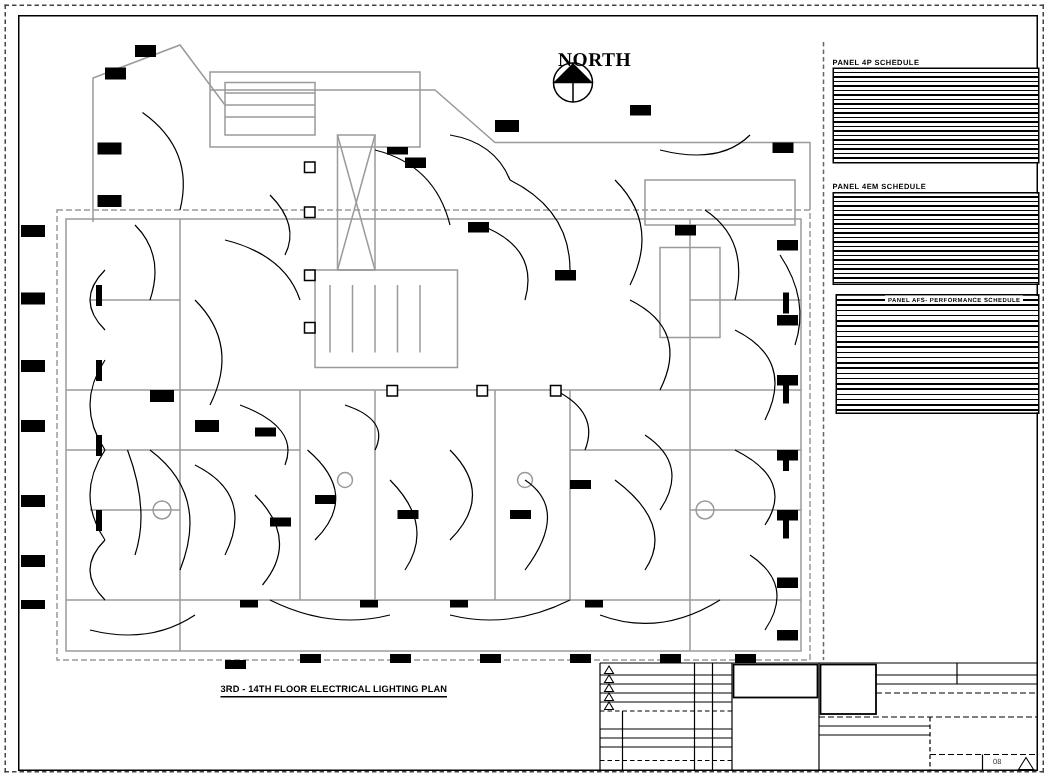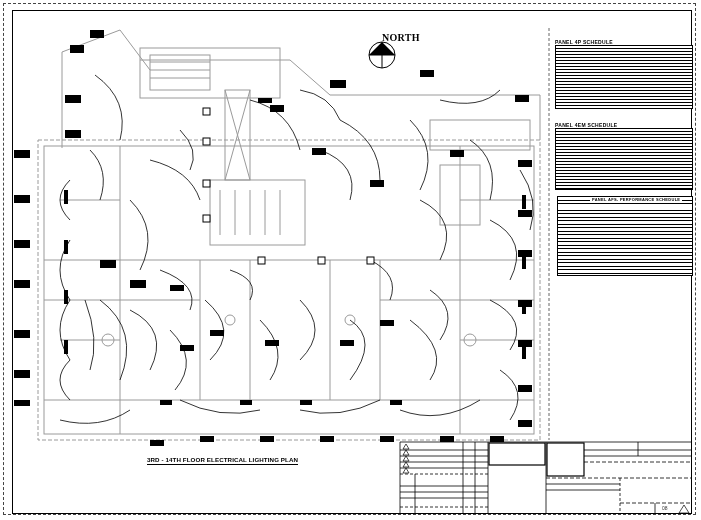--- a/index.html
+++ b/index.html
@@ -1,20 +1,20 @@
 <!DOCTYPE html>
 <html><head>
 <meta charset="utf-8">
 <style>
   html,body{margin:0;padding:0;background:#fff;}
   body{width:701px;height:520px;position:relative;overflow:hidden;font-family:"Liberation Sans",sans-serif;}
   .sheet{position:absolute;left:0;top:0;width:701px;height:520px;}
   .outer-border{position:absolute;left:3px;top:3px;width:693px;height:512px;border:1px dashed #444;box-sizing:border-box;}
   .inner-border{position:absolute;left:12px;top:10px;width:680px;height:504px;border:1.5px solid #000;box-sizing:border-box;}
-  .north-label{position:absolute;left:382px;top:32px;font-family:"Liberation Serif",serif;font-size:10px;font-weight:bold;letter-spacing:0.3px;}
+  .north-label{position:absolute;left:372px;top:32px;font-family:"Liberation Serif",serif;font-size:13px;font-weight:bold;letter-spacing:0.3px;}
   .plan-title{position:absolute;left:147px;top:456px;font-size:6.2px;font-weight:bold;letter-spacing:0.1px;border-bottom:1px solid #000;padding-bottom:1px;}
   .sched-title{position:absolute;font-size:5px;font-weight:bold;letter-spacing:0.3px;}
   .sched{position:absolute;border:1px solid #000;box-sizing:border-box;background:#fff;}
   .sheet-no{position:absolute;left:662px;top:505px;font-size:5px;color:#333;}
   svg{position:absolute;left:0;top:0;}
 </style>
 </head>
 <body>
 
 <div class="sheet">

